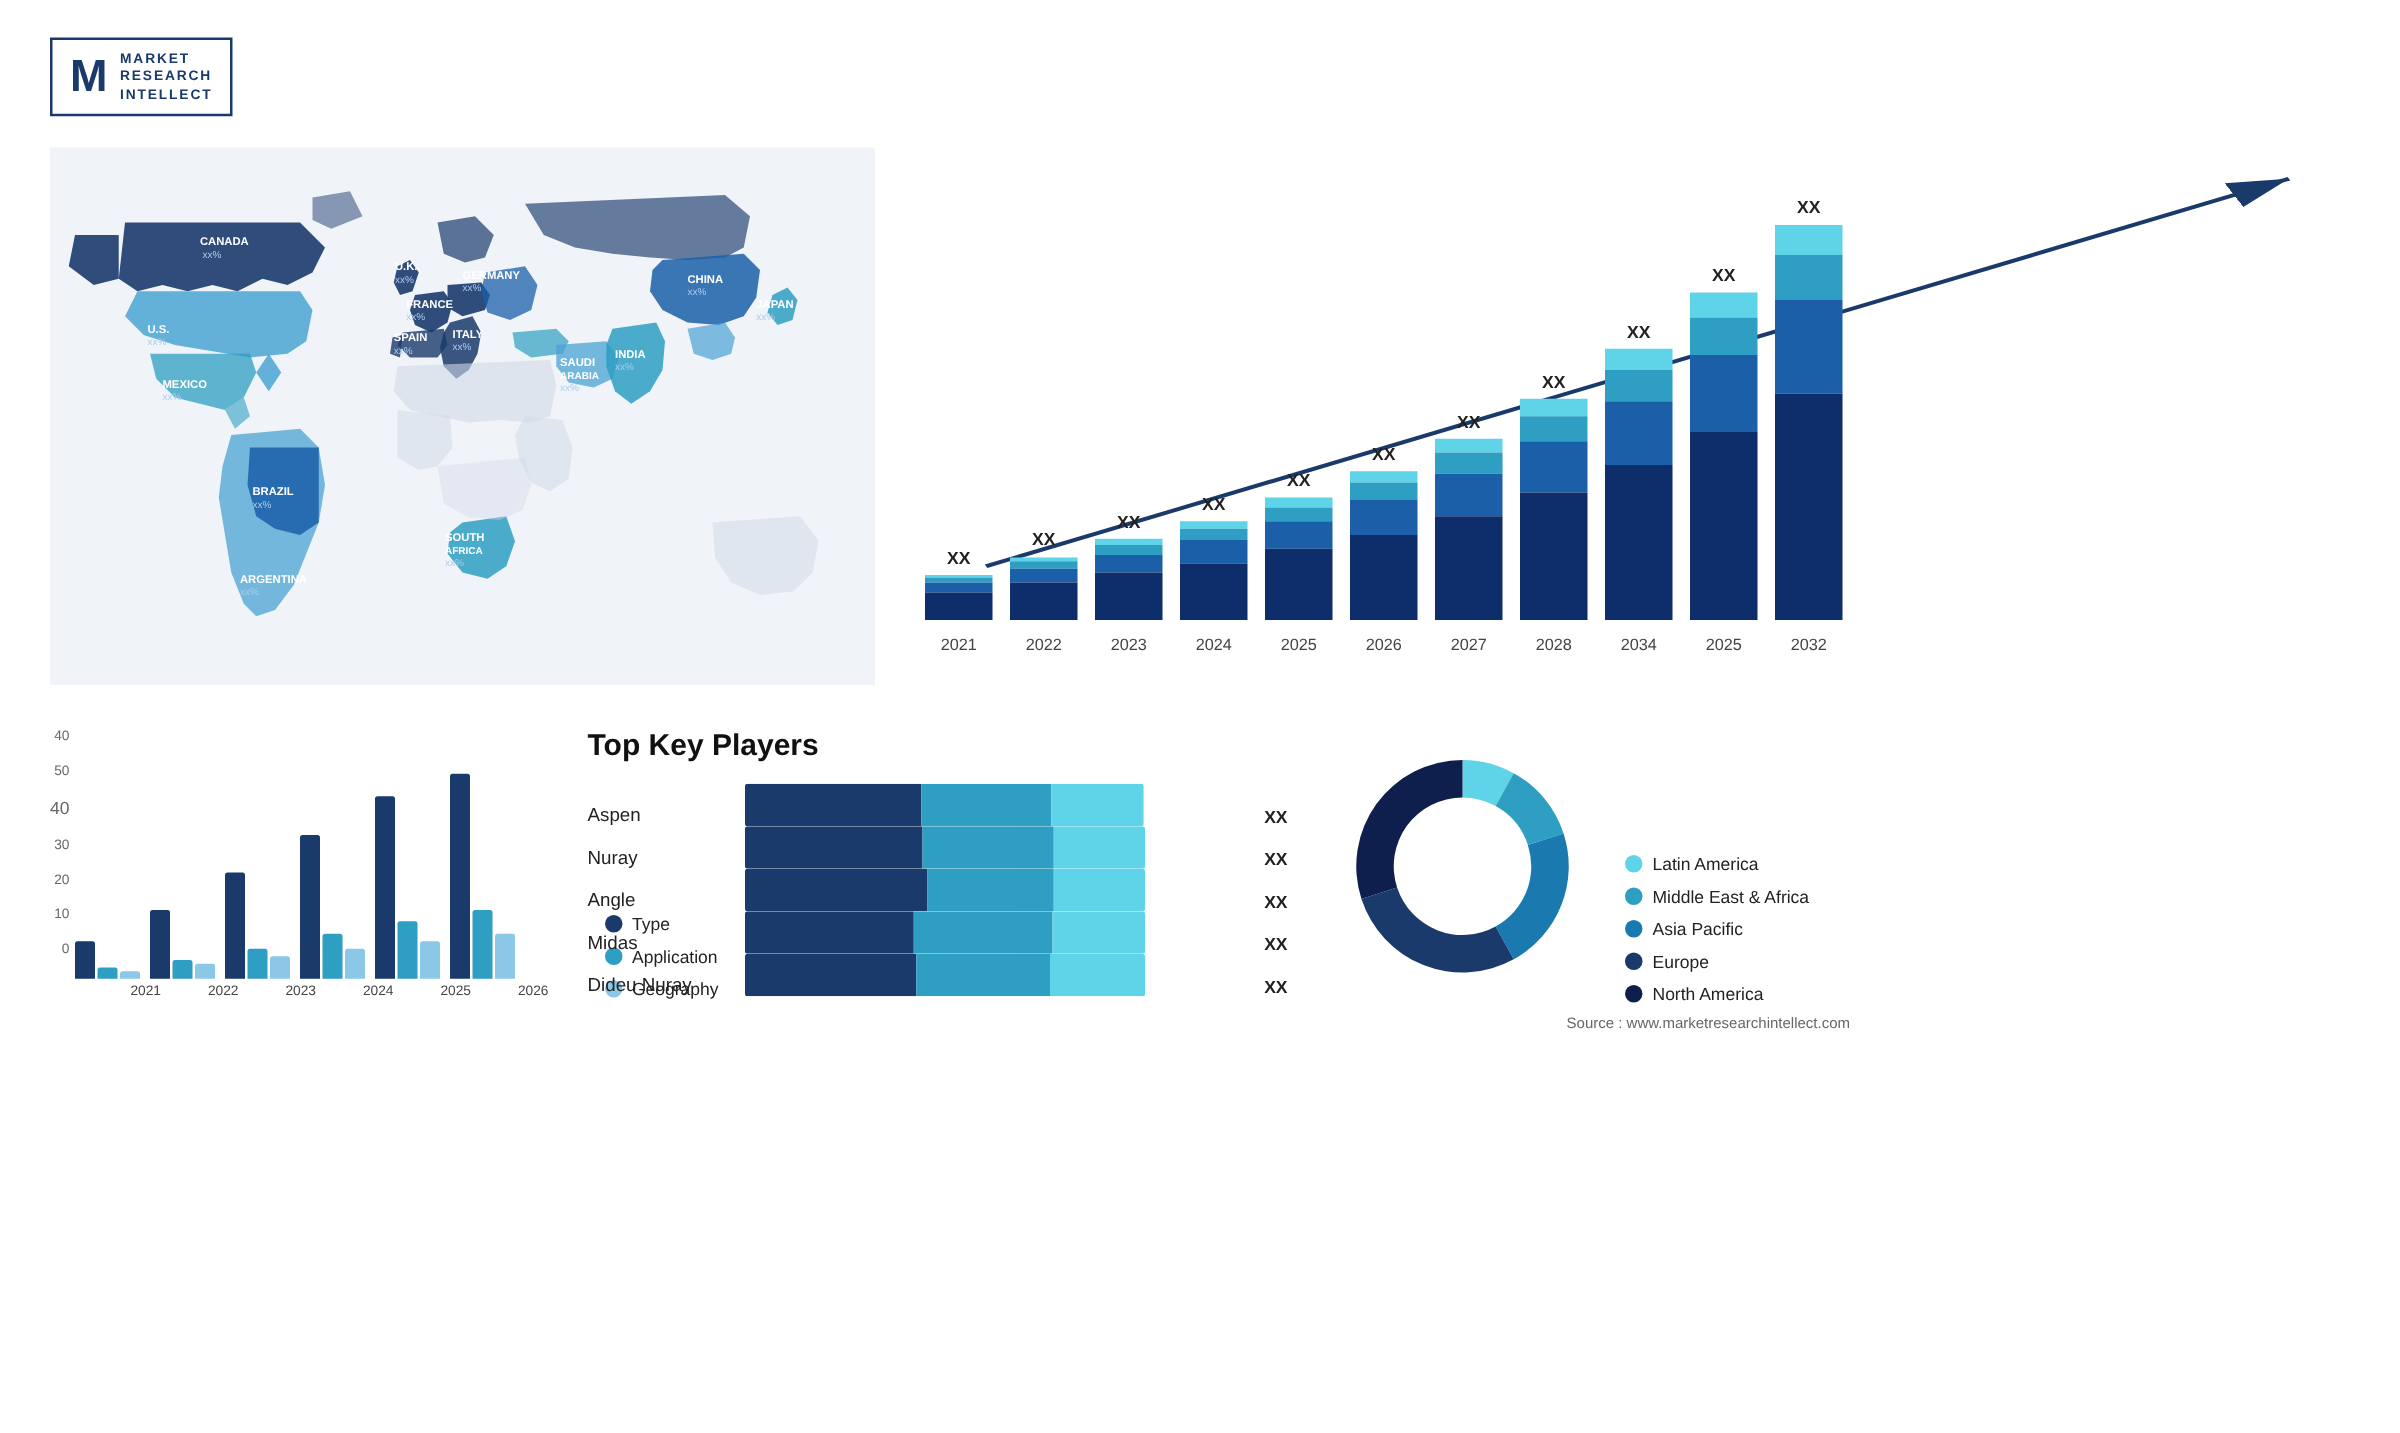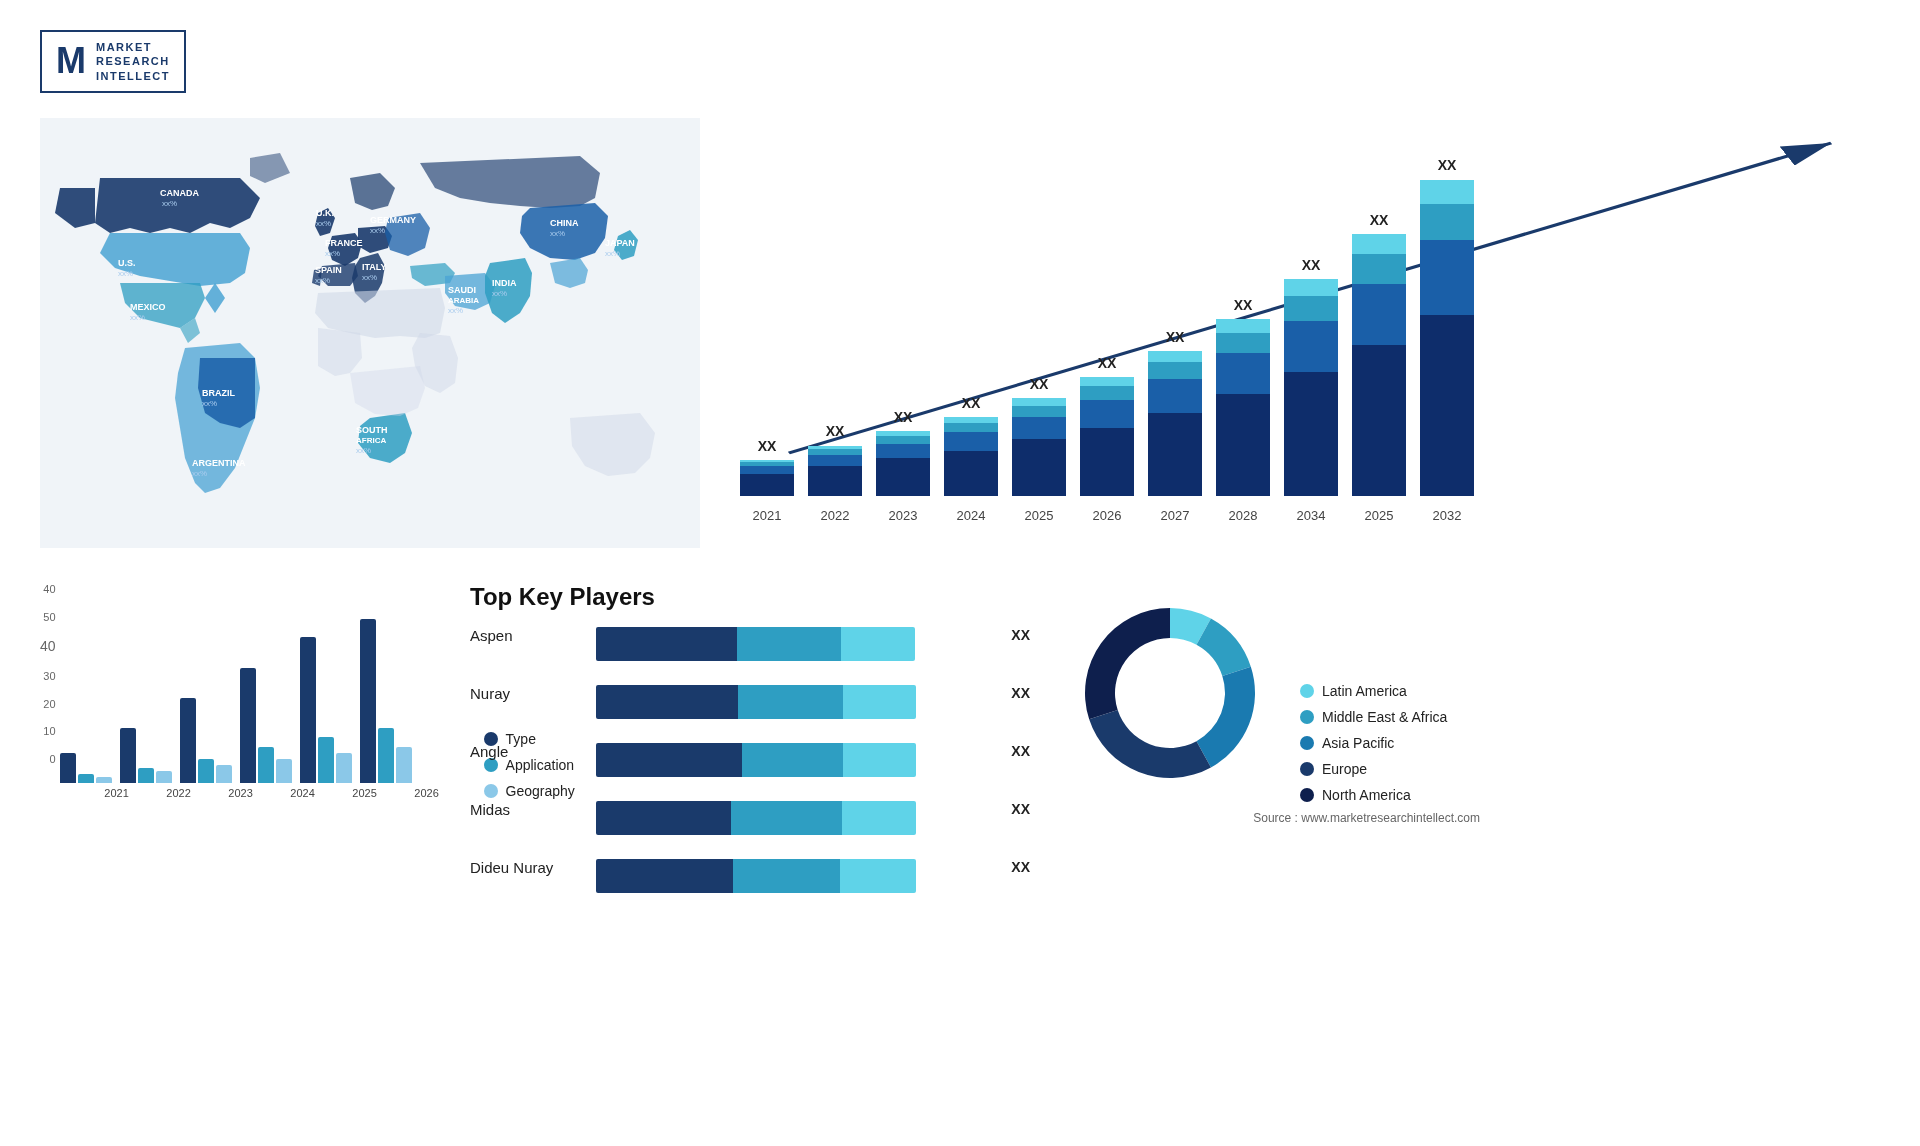--- a/index.html
+++ b/index.html
@@ -192,22 +192,22 @@
       flex-shrink: 0;
     }
 
     
     .players-box {
       flex: 1;
       max-width: 560px;
     }
     .player-row {
       display: flex;
-      align-items: flex-start;
-      margin-bottom: 24px;
+      align-items: flex-end;
+      margin-bottom: 0;
       gap: 16px;
     }
     .player-name {
       width: 110px;
       font-size: 15px;
       color: #222;
       flex-shrink: 0;
     }
     .player-bar-wrap {
       flex: 1;

